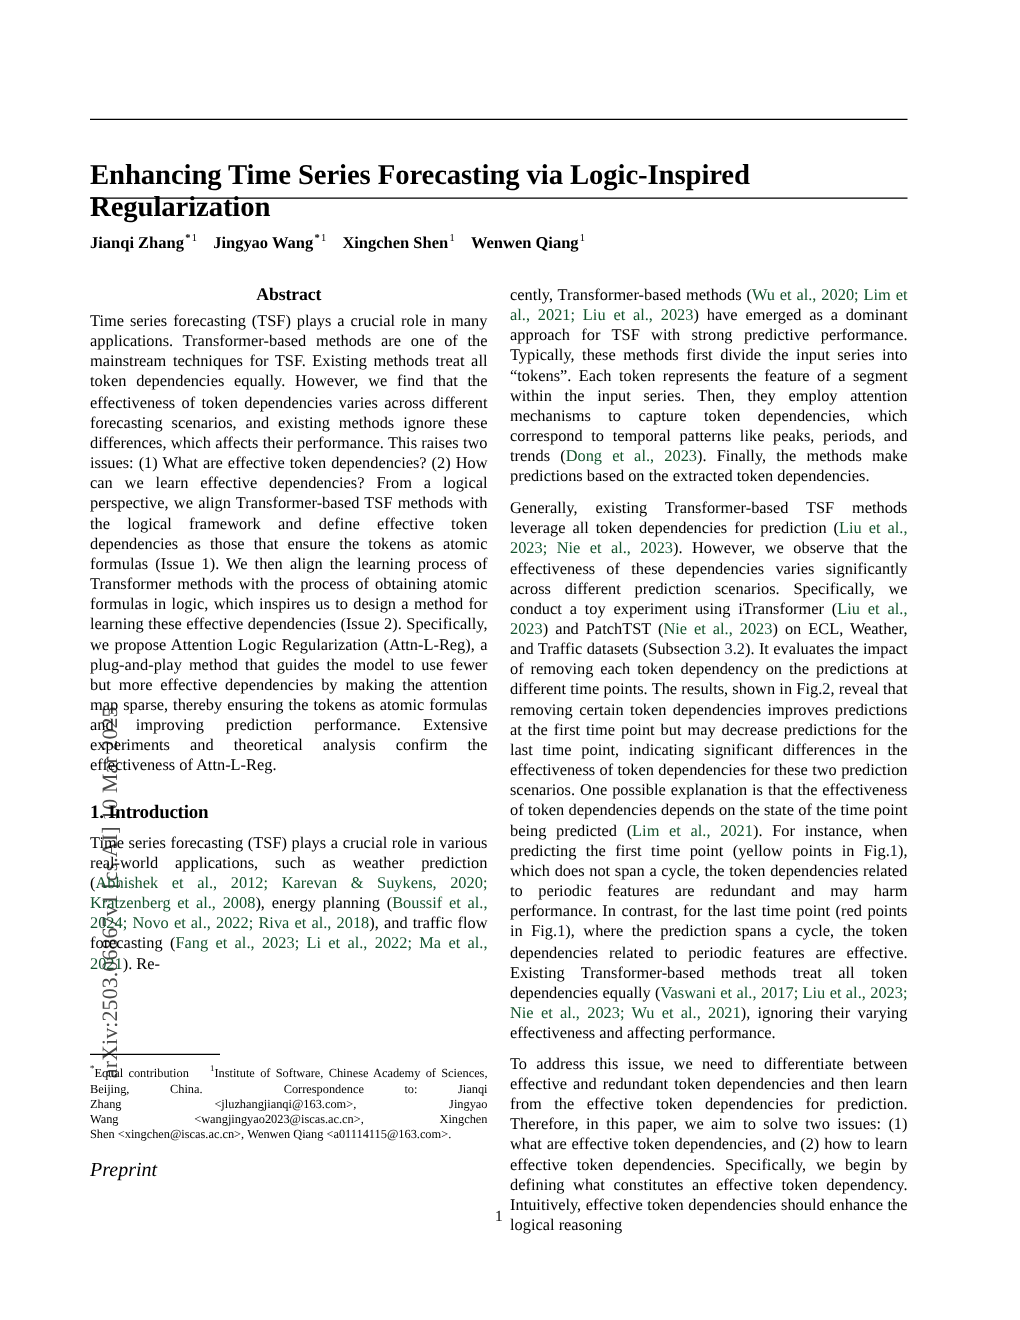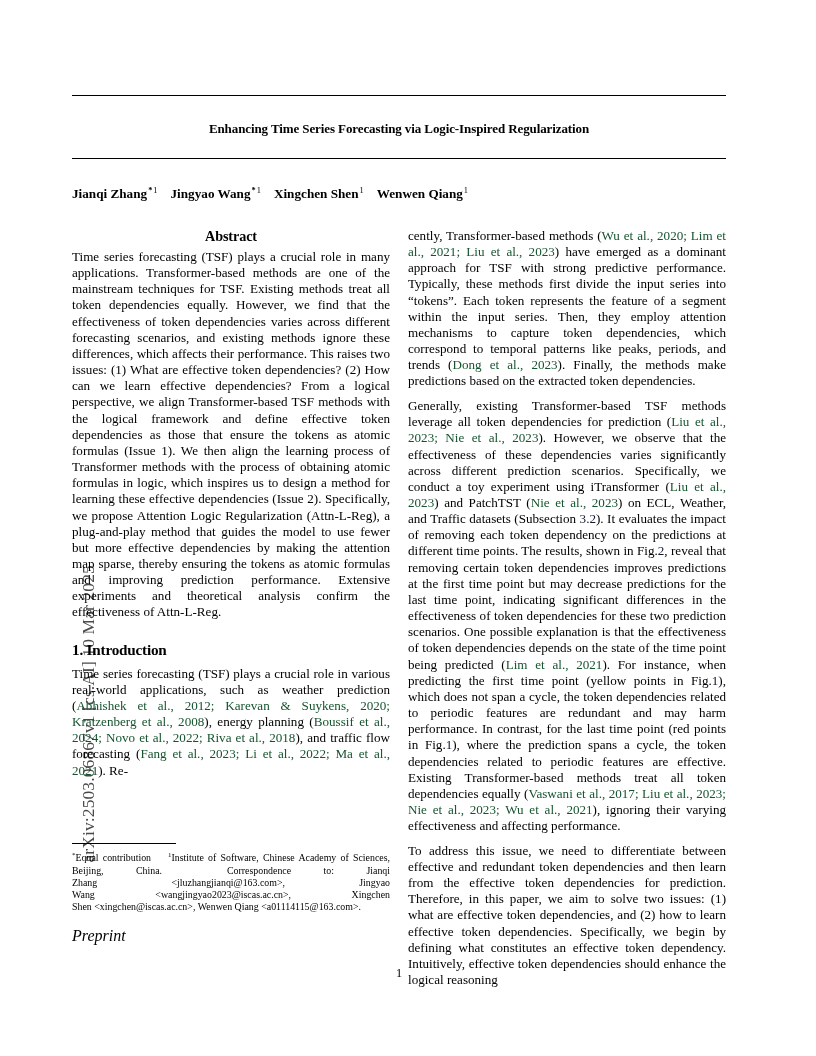--- a/index.html
+++ b/index.html
@@ -46,22 +46,22 @@
     border-top: 1.6px solid #000;
     width: 100%;
   }
   #rule-top { position: absolute; top: 95px; }
   #rule-bottom { position: absolute; top: 158px; }
 
   #paper-title {
     position: absolute;
     top: 112px;
     width: 100%;
-    text-align: center;
-    font-size: 13px;
+    text-align: left;
+    font-size: 23px;
     font-weight: bold;
     letter-spacing: -0.1px;
   }
 
   #author-line {
     position: absolute;
     top: 186px;
     width: 100%;
     text-align: left;
     font-size: 13.2px;

